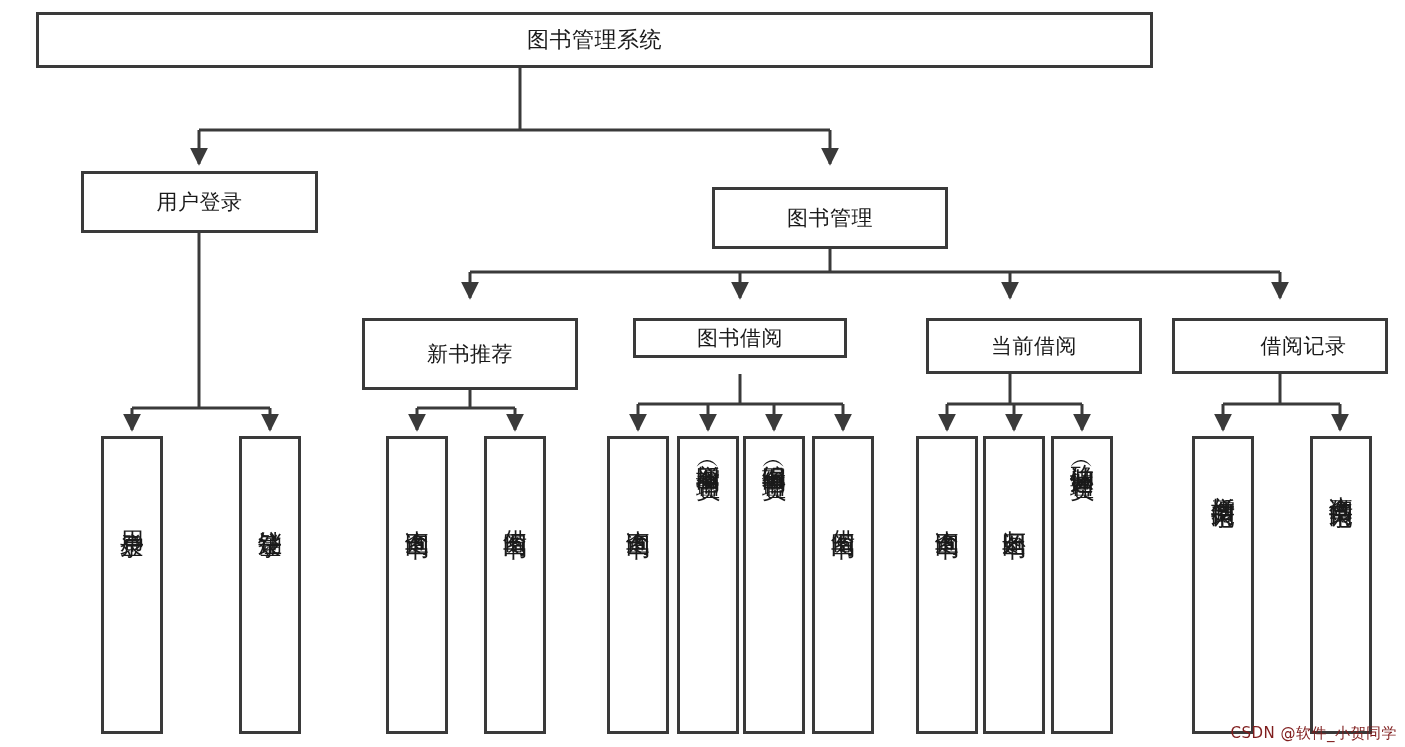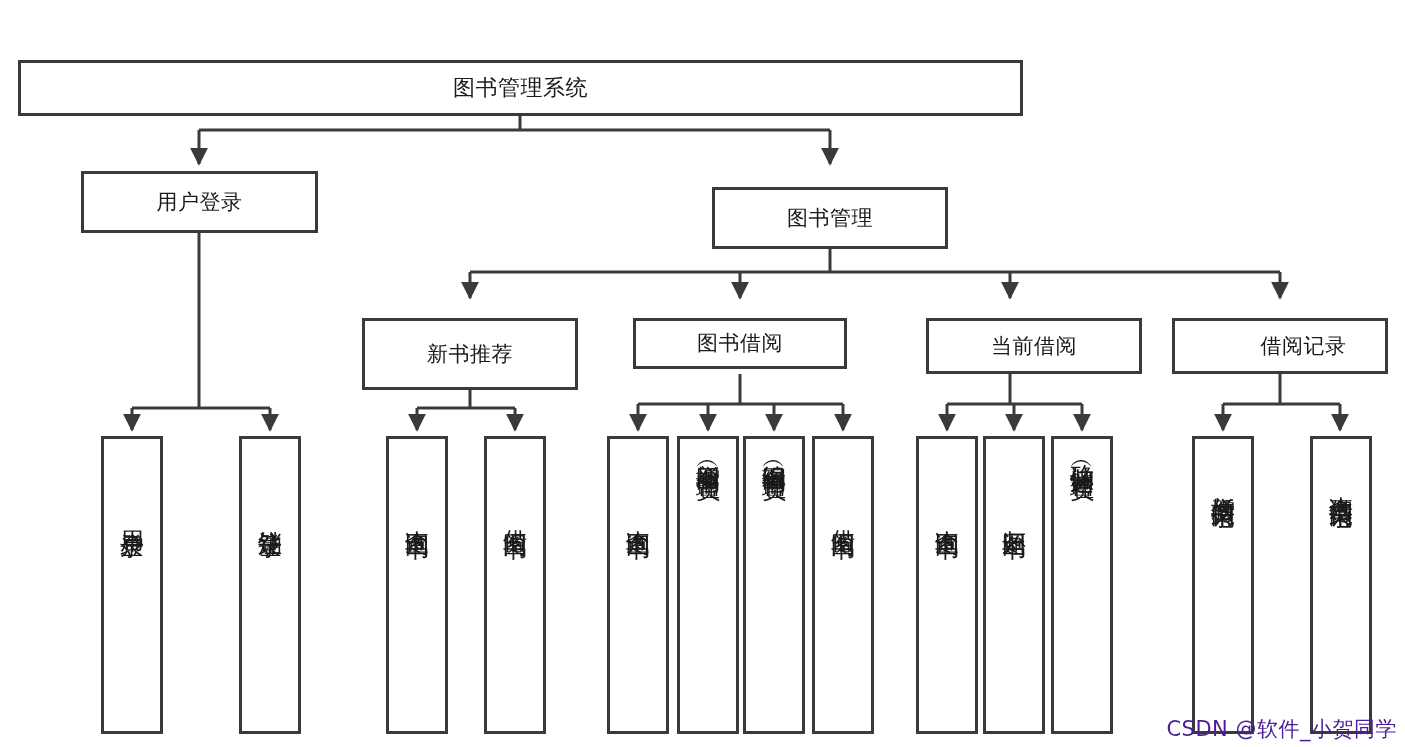--- a/index.html
+++ b/index.html
@@ -62,22 +62,22 @@
     white-space: nowrap;
   }
   
   .node.vert.mid { padding-top: 72px; }
   .node.vert.mid2 { padding-top: 38px; }
 
   #watermark {
     position: absolute;
     right: 8px;
     bottom: 4px;
-    font-size: 21px;
-    color: #4c1d95;
+    font-size: 15px;
+    color: #7f1d1d;
     white-space: nowrap;
     letter-spacing: 0.5px;
   }
 </style>
 </head>
 <body>
 
 <div id="stage">
 
   <svg id="edges" viewBox="0 0 1405 747" xmlns="http://www.w3.org/2000/svg">
@@ -123,35 +123,35 @@
       <path d="M 1014 404 L 1014 430" marker-end="url(#ar)"></path>
       <path d="M 1082 404 L 1082 430" marker-end="url(#ar)"></path>
 
       <path d="M 1280 374 L 1280 404"></path>
       <path d="M 1223 404 L 1340 404"></path>
       <path d="M 1223 404 L 1223 430" marker-end="url(#ar)"></path>
       <path d="M 1340 404 L 1340 430" marker-end="url(#ar)"></path>
     </g>
   </svg>
 
-  <div class="node horiz root" style="left:18px; top:12px; width:1005px; height:56px;margin-top:48px;">
+  <div class="node horiz root" style="left:36px; top:12px; width:1117px; height:56px;">
     <span class="lbl">图书管理系统</span>
   </div>
 
   <div class="node horiz" style="left:81px; top:171px; width:237px; height:62px;">
     <span class="lbl">用户登录</span>
   </div>
   <div class="node horiz" style="left:712px; top:187px; width:236px; height:62px;">
     <span class="lbl">图书管理</span>
   </div>
 
   <div class="node horiz" style="left:362px; top:318px; width:216px; height:72px;">
     <span class="lbl">新书推荐</span>
   </div>
-  <div class="node horiz" style="left:633px; top:318px; width:214px; height:51px;">
+  <div class="node horiz" style="left:633px; top:318px; width:214px; height:40px;">
     <span class="lbl">图书借阅</span>
   </div>
   <div class="node horiz" style="left:902px; top:318px; width:216px; height:56px;margin-left:24px;">
     <span class="lbl">当前借阅</span>
   </div>
   <div class="node horiz" style="left:1172px; top:318px; width:216px; height:56px;padding-left:47px;">
     <span class="lbl">借阅记录</span>
   </div>
 
   <div class="node vert mid" style="left:101px; top:436px; width:62px; height:298px;">

